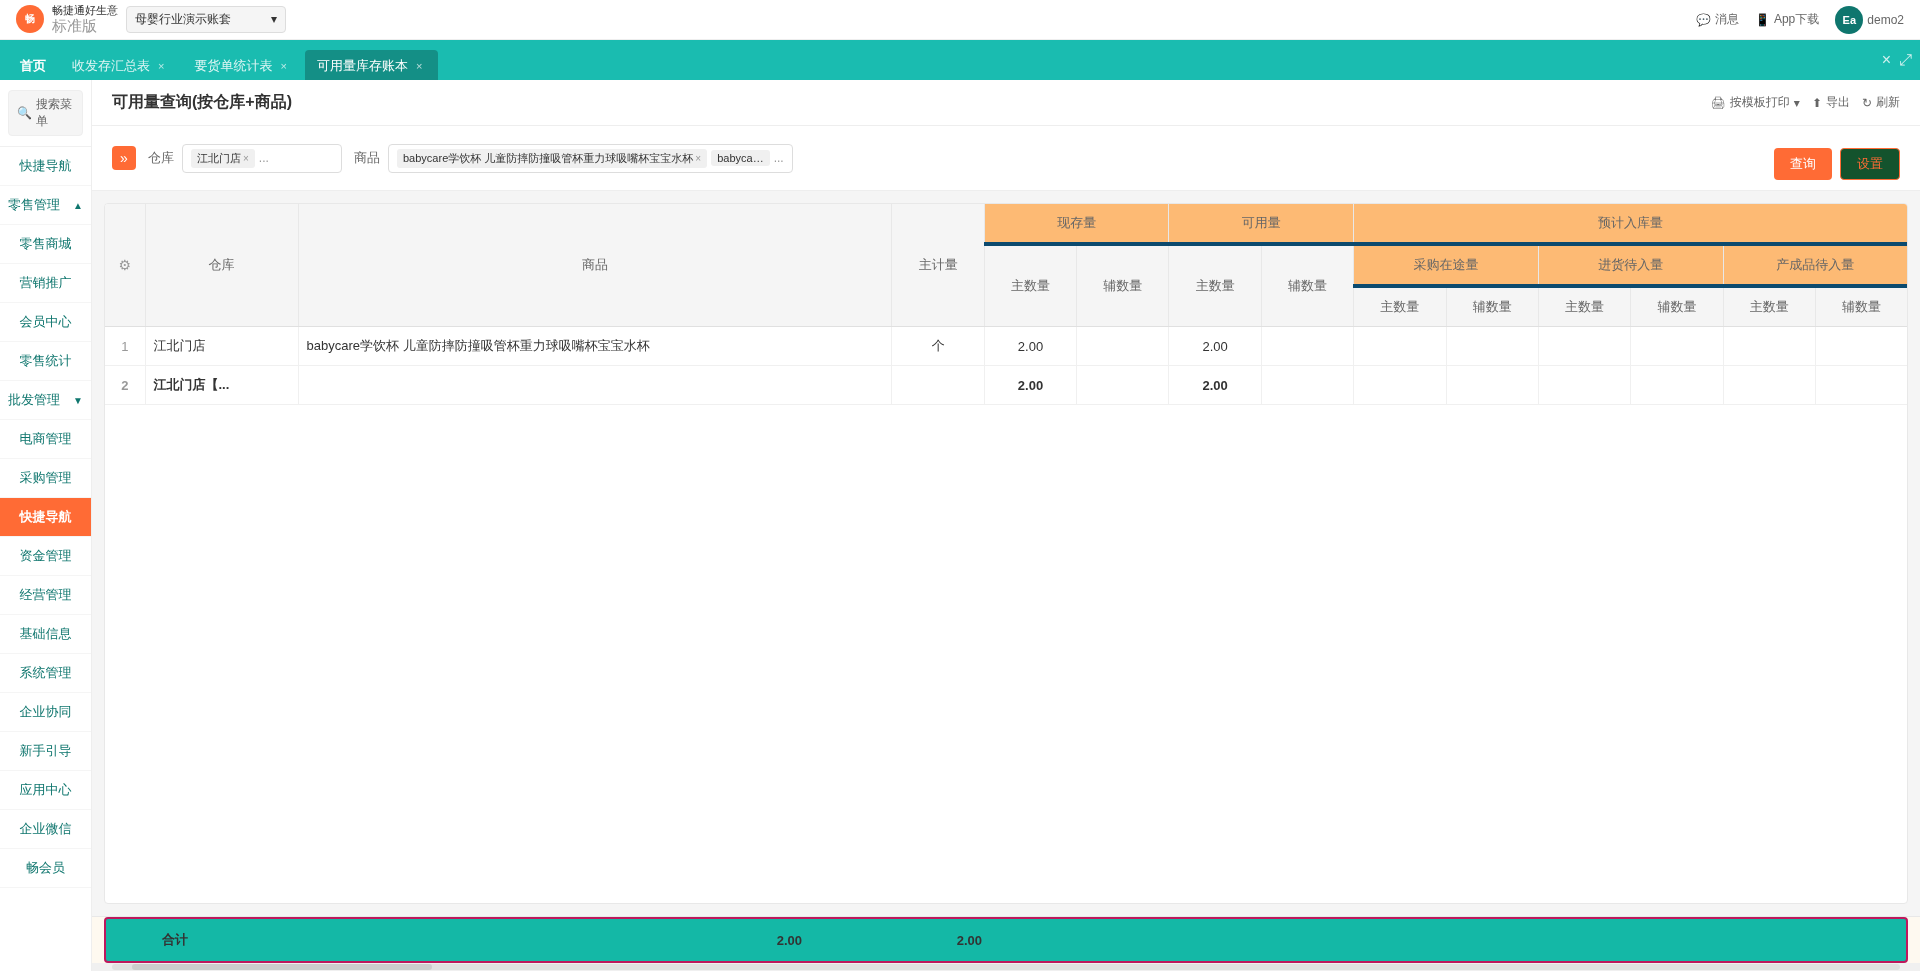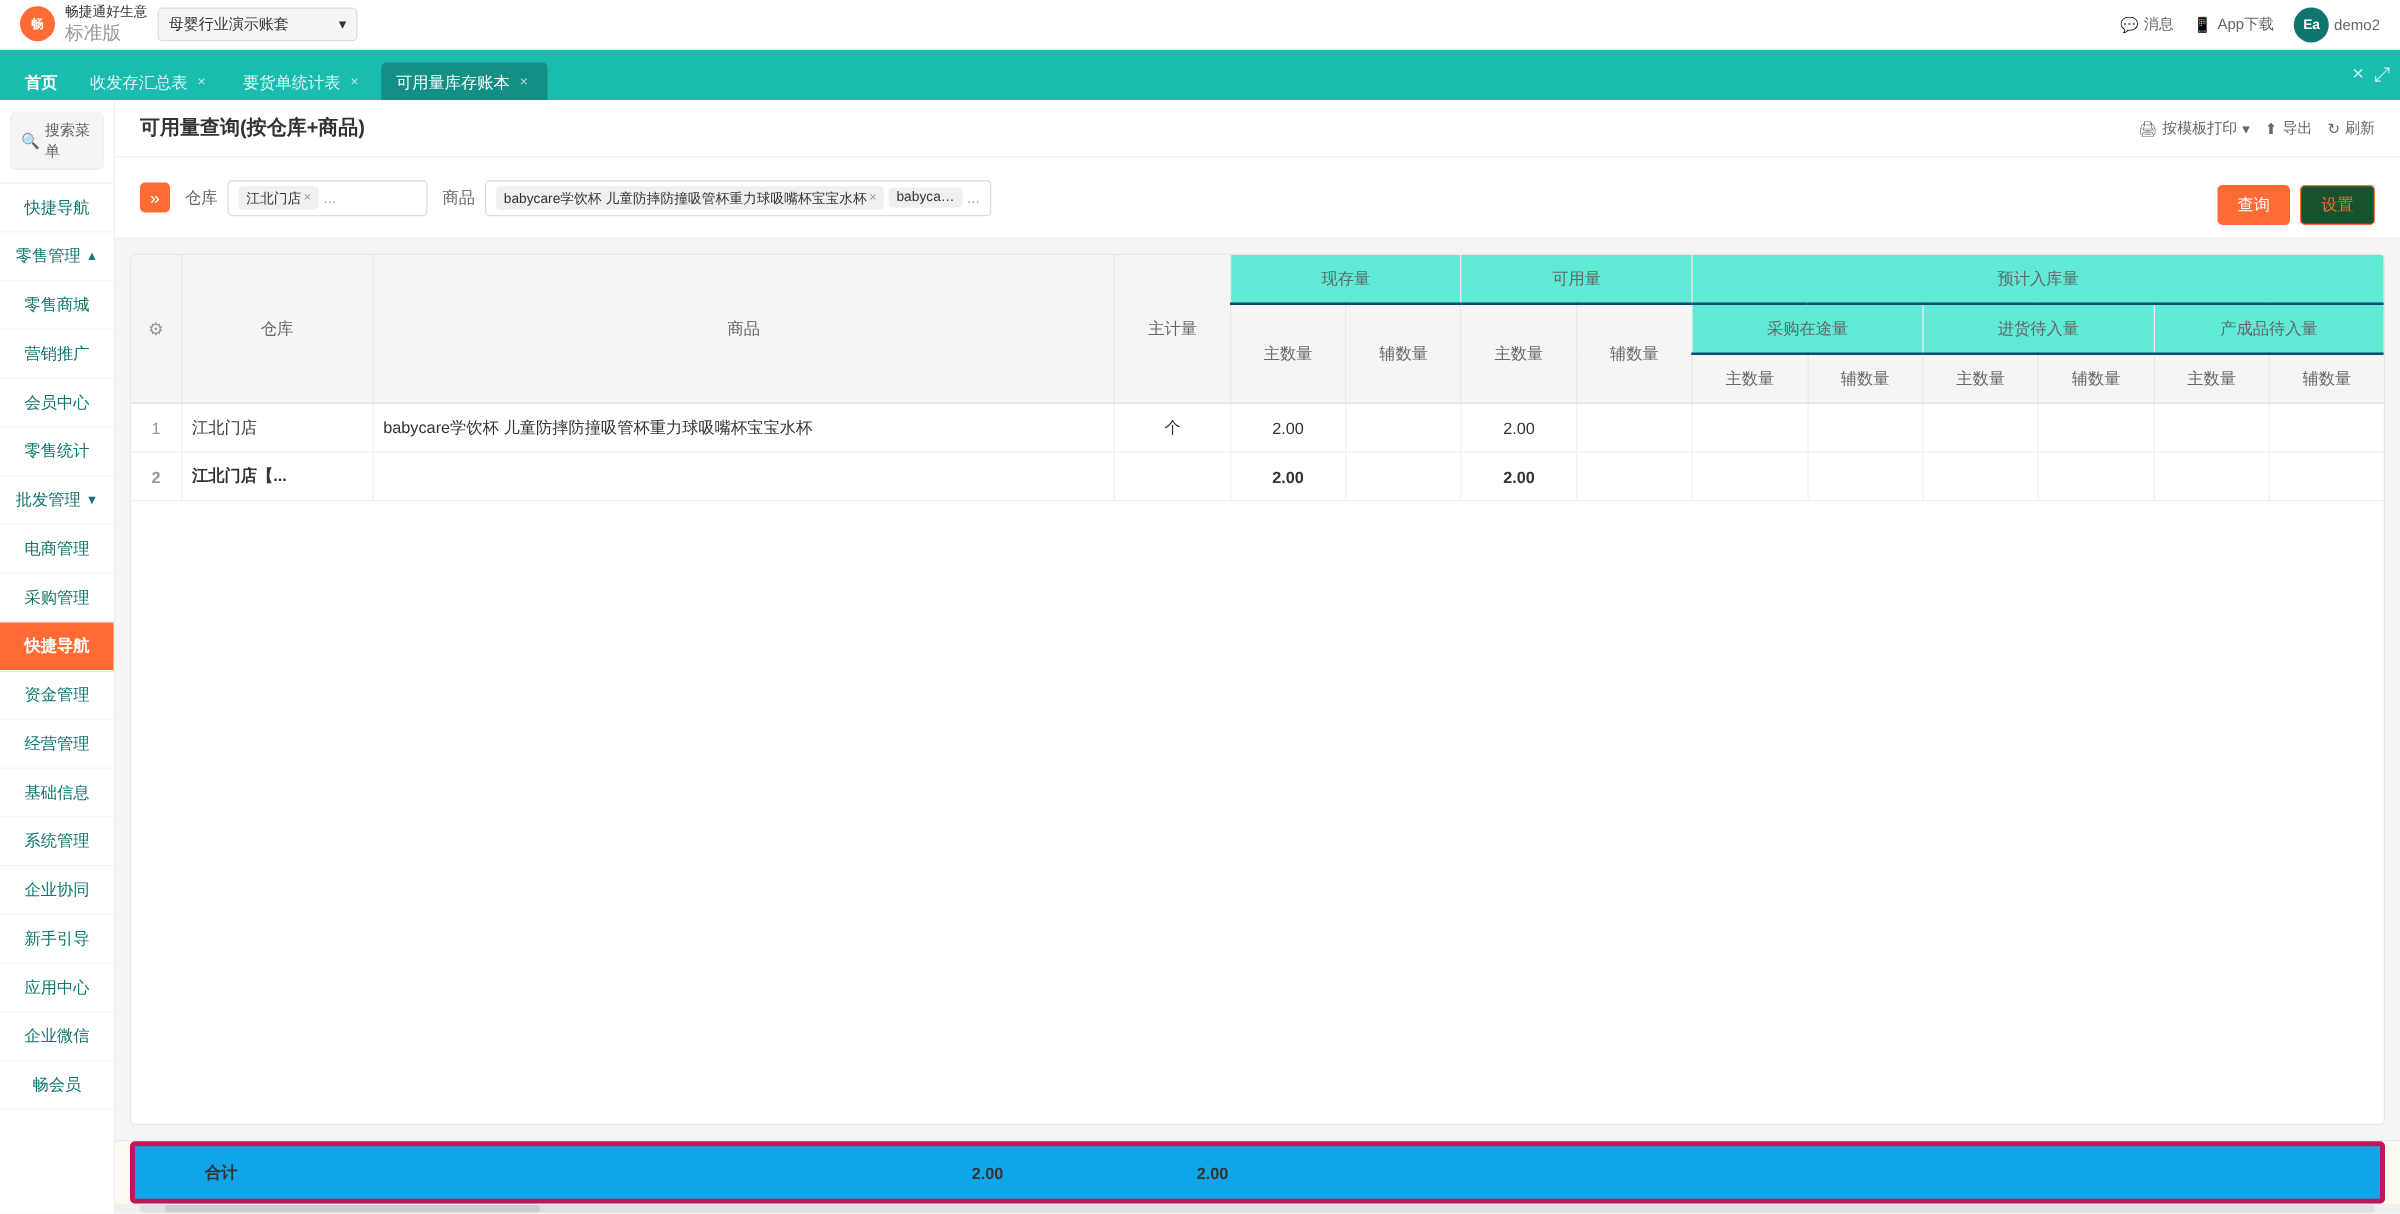--- a/index.html
+++ b/index.html
@@ -47,21 +47,21 @@
     .sidebar-search-btn {
       width: 100%; display: flex; align-items: center; gap: 4px;
       background: #f5f5f5; border: 1px solid #eee; border-radius: 4px;
       padding: 5px 8px; font-size: 12px; color: #666; cursor: pointer;
     }
     .sidebar-nav-item {
       padding: 10px 8px; font-size: 13px; color: #0f766e; cursor: pointer;
       text-align: center; border-bottom: 1px solid #f5f5f5;
     }
     .sidebar-nav-item.active { background: #ff6b35; color: #fff; font-weight: bold; }
-    .sidebar-section { display: flex; align-items: center; justify-content: center; gap: 4px; }
+    .sidebar-section { display: flex; align-items: center; justify-content: space-between; gap: 4px; }
     .sidebar-arrow { font-size: 10px; }
 
     
     .content-area { flex: 1; display: flex; flex-direction: column; overflow: hidden; }
 
     
     .page-header {
       background: #fff; padding: 12px 20px; border-bottom: 1px solid #eee;
       display: flex; align-items: center; justify-content: space-between; flex-shrink: 0;
     }
@@ -137,22 +137,22 @@
     .summary-label { padding: 4px 16px; color: #333; font-size: 13px; font-weight: bold; }
 
     
     .scroll-bar-container { background: #f0f0f0; height: 8px; flex-shrink: 0; display: flex; align-items: center; padding: 0 20px; }
     .scroll-bar-track { width: 100%; height: 6px; background: #e0e0e0; border-radius: 3px; position: relative; }
     .scroll-bar-thumb { width: 300px; height: 6px; background: #ccc; border-radius: 3px; position: absolute; left: 20px; }
 
     .col-settings-icon { cursor: pointer; color: #999; font-size: 14px; }
 
     .th-colspan-group { 
-      border-bottom: 2px solid #0c4a6e; 
-      background: #5eead4;
+      border-bottom: 4px solid #0c4a6e; 
+      background: #fdba74;
     }
   </style>
 </head>
 <body>
 
 <div class="top-bar">
   <div class="top-bar-left">
     <div class="logo-icon">
       <span>畅</span>
     </div>
@@ -415,21 +415,21 @@
             <td></td>
             <td></td>
             <td></td>
             <td></td>
           </tr>
         </tbody>
       </table>
     </div>
 
     <div class="summary-bar" style="padding: 0 12px;">
-      <div style="display:flex; align-items:center; width:100%; background:#0ea5e9; border: 4px solid #be185d; border-radius:4px; padding: 8px 0;">
+      <div style="display:flex; align-items:center; width:100%; background:#14b8a6; border: 2px solid #be185d; border-radius:4px; padding: 8px 0;">
 
         <div style="width:40px;"></div>
         <div class="summary-label" style="width:150px;">合计</div>
         <div style="flex:1;"></div>
 
         <div class="summary-cell" style="min-width:100px;">2.00</div>
         <div style="min-width:80px;"></div>
 
         <div class="summary-cell" style="min-width:100px;">2.00</div>
         <div style="flex:2;"></div>

